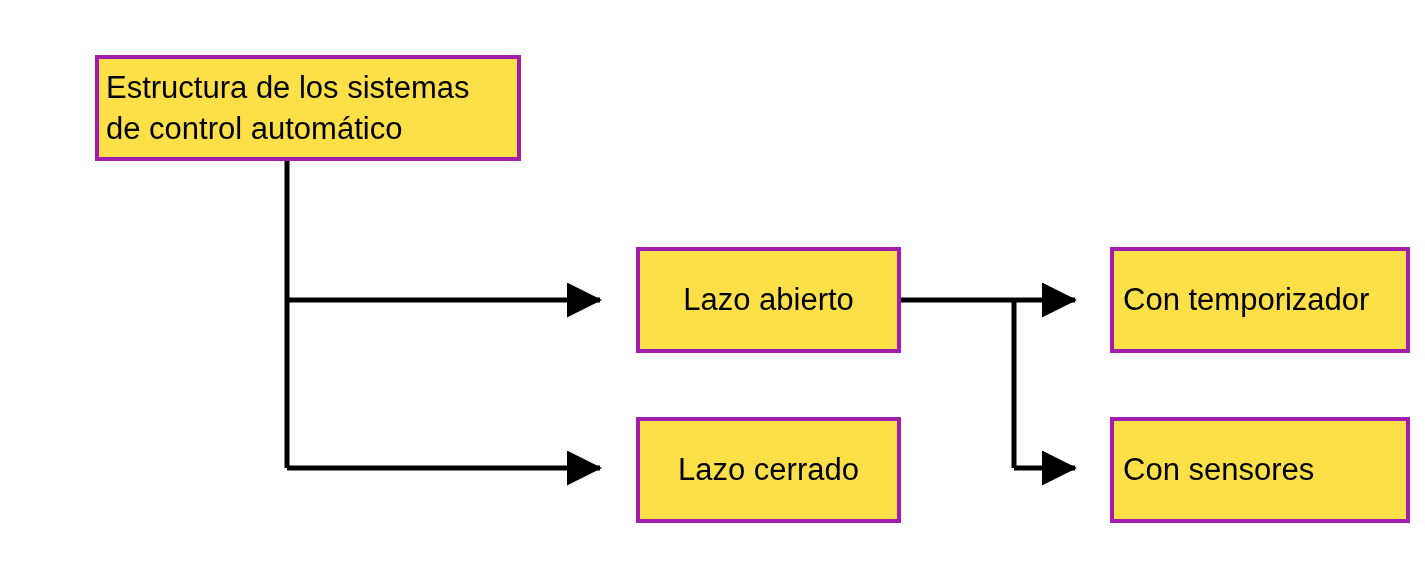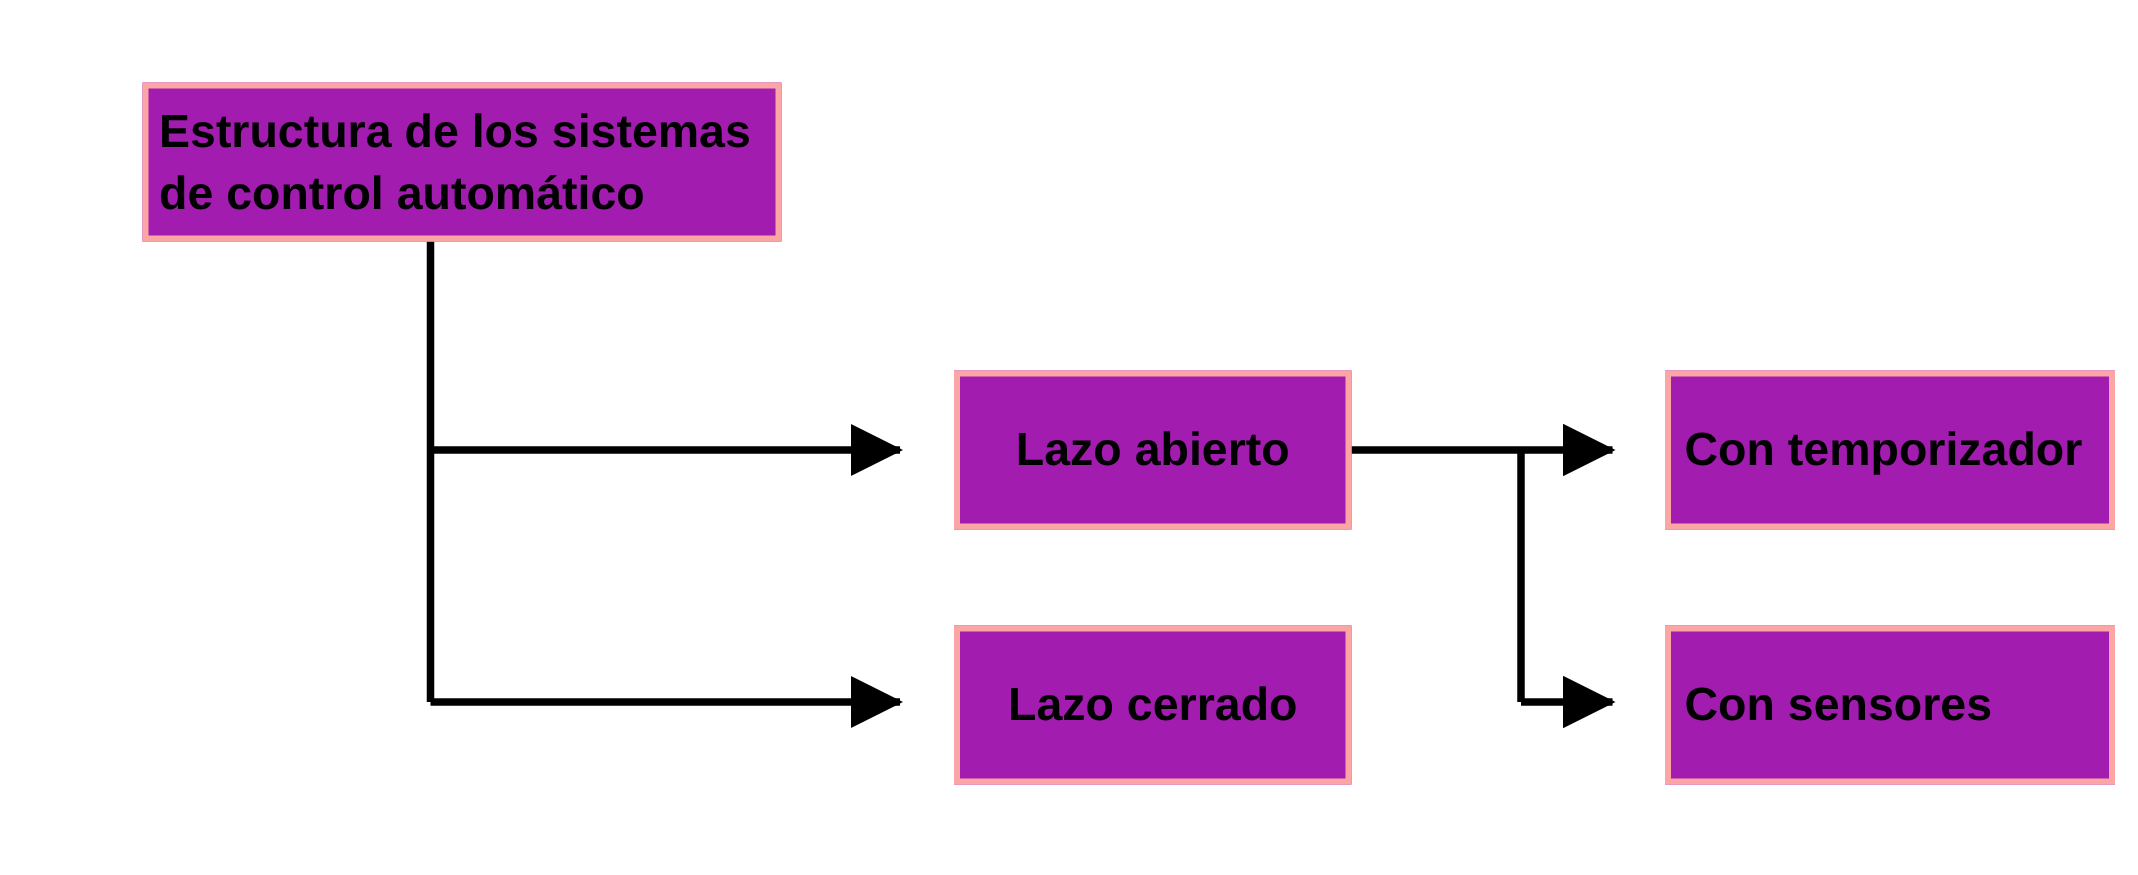--- a/index.html
+++ b/index.html
@@ -19,28 +19,27 @@
     position: absolute;
     left: 0;
     top: 0;
     width: 1425px;
     height: 583px;
     pointer-events: none;
   }
   .node {
     position: absolute;
     box-sizing: border-box;
-    border: 4px solid #fca5a5;
-    background: #a21caf;
+    border: 4px solid #a21caf;
+    background: #fde047;
     color: #000000;
     display: flex;
     align-items: center;
     line-height: 1.33;
     white-space: pre-line;
-    font-weight: bold;
   }
   .node-root {
     left: 95px;
     top: 55px;
     width: 426px;
     height: 106px;
     padding-left: 7px;
     padding-right: 4px;
     font-size: 31px;
     align-items: flex-start;

